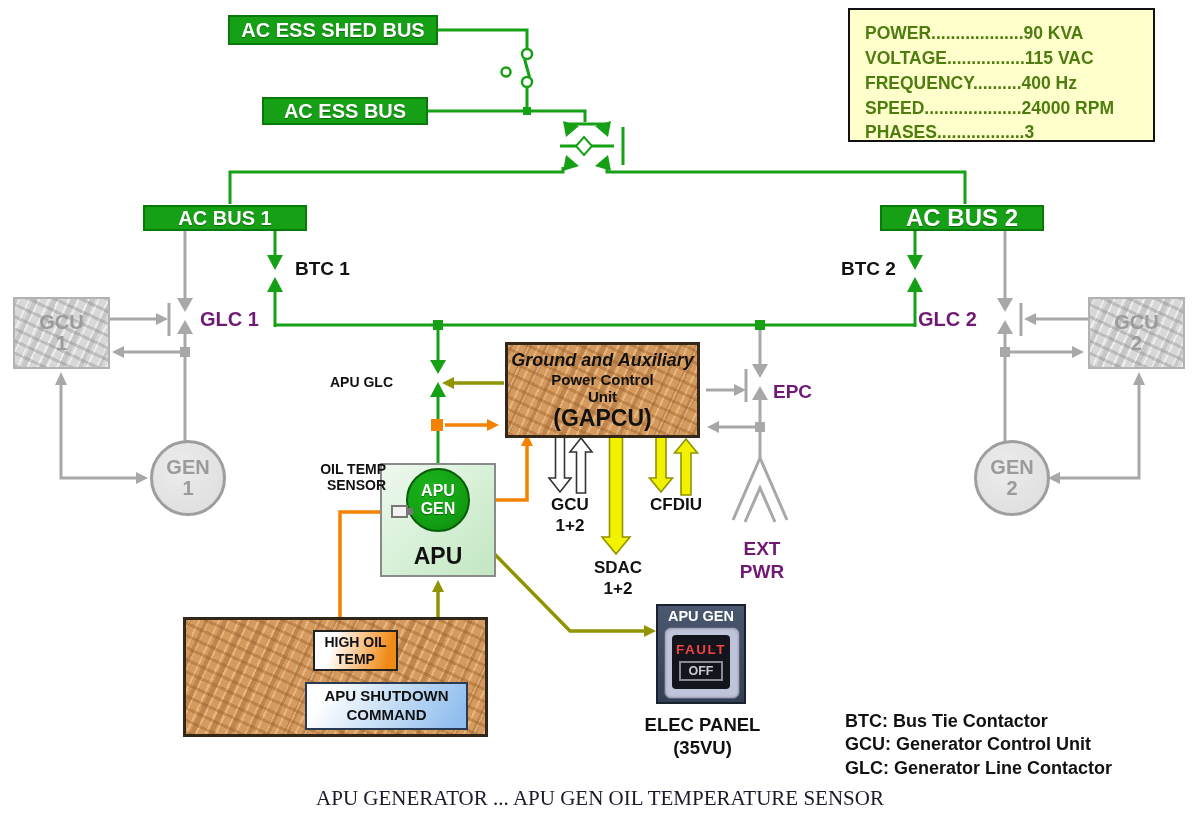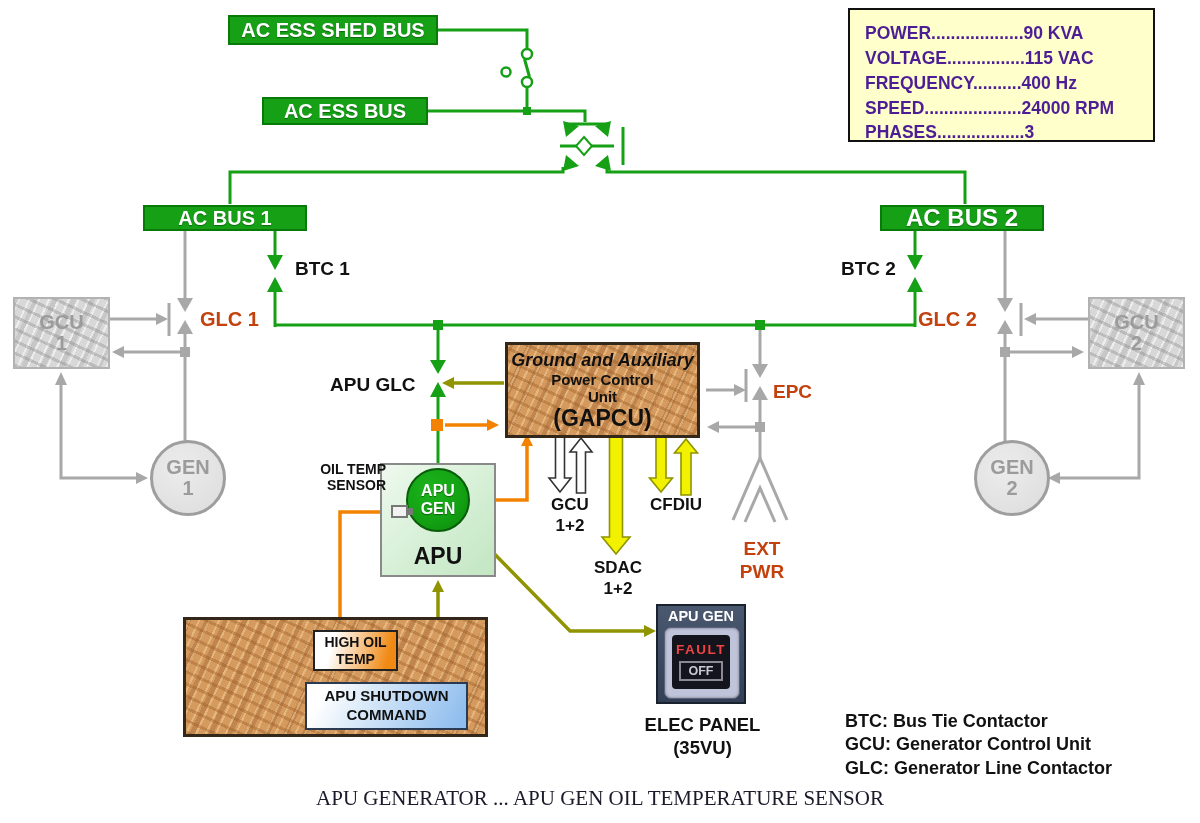--- a/index.html
+++ b/index.html
@@ -10,40 +10,40 @@
   html,body{margin:0;padding:0;background:#fff;}
   #stage{position:relative;width:1200px;height:823px;background:#fff;overflow:hidden;
          font-family:"Liberation Sans","DejaVu Sans",sans-serif;}
   #wires{position:absolute;left:0;top:0;z-index:1;}
   .abs{position:absolute;z-index:2;}
   .ml{white-space:pre-line;}
   .bus{background:var(--green);border:2px solid #077a07;color:#fff;font-weight:bold;
        display:flex;align-items:center;justify-content:center;box-sizing:border-box;
        text-shadow:0 1px 1px rgba(0,0,0,.35);}
   .blk-label{color:#111;font-weight:bold;}
-  .gray-label{color:#c2410c;font-weight:bold;}
+  .gray-label{color:#701a75;font-weight:bold;}
   .pcb-tan{background-color:var(--pcb-tan);
     background-image:
       repeating-linear-gradient(25deg, rgba(150,85,30,.35) 0 3px, rgba(0,0,0,0) 3px 11px),
       repeating-linear-gradient(-65deg, rgba(255,223,173,.40) 0 2px, rgba(0,0,0,0) 2px 9px),
       repeating-linear-gradient(115deg, rgba(120,60,20,.22) 0 5px, rgba(0,0,0,0) 5px 17px);
     border:3px solid #33271a;box-sizing:border-box;}
   .pcb-gray{background-color:var(--pcb-gray);
     background-image:
       repeating-linear-gradient(25deg, rgba(120,120,120,.30) 0 3px, rgba(0,0,0,0) 3px 11px),
       repeating-linear-gradient(-65deg, rgba(255,255,255,.55) 0 2px, rgba(0,0,0,0) 2px 9px),
       repeating-linear-gradient(115deg, rgba(140,140,140,.22) 0 5px, rgba(0,0,0,0) 5px 17px);
     border:2px solid #b2b2b2;box-sizing:border-box;}
   .center{display:flex;align-items:center;justify-content:center;text-align:center;}
   .gen-circle{border-radius:50%;background:radial-gradient(circle at 40% 35%,#ececec,#dcdcdc);
               border:3px solid #9e9e9e;box-sizing:border-box;color:#9b9b9b;font-weight:bold;
               font-size:20px;line-height:1.05;}
   .spec-box{background:var(--spec-bg);border:2px solid #111;box-sizing:border-box;
             padding:11px 10px 0 15px;}
-  .spec-line{font-weight:bold;font-size:17.5px;line-height:1.42;color:#4c1d95;}
+  .spec-line{font-weight:bold;font-size:17.5px;line-height:1.42;color:#4d7c0f;}
   .legend-line{font-weight:bold;font-size:18px;line-height:1.3;color:#111;}
 </style>
 </head>
 <body>
 
 <div id="stage">
 
   <svg id="wires" width="1200" height="823" viewBox="0 0 1200 823">
 
     <g stroke="var(--gray)" stroke-width="3" fill="none">
@@ -201,21 +201,21 @@
     <div class="spec-line">VOLTAGE................115 VAC</div>
     <div class="spec-line">FREQUENCY..........400 Hz</div>
     <div class="spec-line">SPEED....................24000 RPM</div>
     <div class="spec-line">PHASES..................3</div>
   </div>
 
   <div class="abs blk-label" style="left:295px;top:258px;font-size:19px;">BTC 1</div>
   <div class="abs blk-label" style="left:841px;top:258px;font-size:19px;">BTC 2</div>
   <div class="abs gray-label" style="left:200px;top:308px;font-size:20px;">GLC 1</div>
   <div class="abs gray-label" style="left:918px;top:308px;font-size:20px;">GLC 2</div>
-  <div class="abs blk-label" style="left:330px;top:374px;font-size:19px;">APU GLC</div>
+  <div class="abs blk-label" style="left:330px;top:374px;font-size:14px;">APU GLC</div>
   <div class="abs gray-label" style="left:773px;top:381px;font-size:19px;">EPC</div>
   <div class="abs gray-label ml center" style="left:722px;top:538px;width:80px;font-size:19px;line-height:1.2;">EXT
 PWR</div>
 
   <div class="abs pcb-gray center ml" style="left:13px;top:297px;width:97px;height:72px;font-size:20px;font-weight:bold;color:#9b9b9b;line-height:1.05;">GCU
 1</div>
   <div class="abs gen-circle center ml" style="left:150px;top:440px;width:76px;height:76px;">GEN
 1</div>
 
   <div class="abs pcb-gray center ml" style="left:1088px;top:297px;width:97px;height:72px;font-size:20px;font-weight:bold;color:#9b9b9b;line-height:1.05;">GCU

